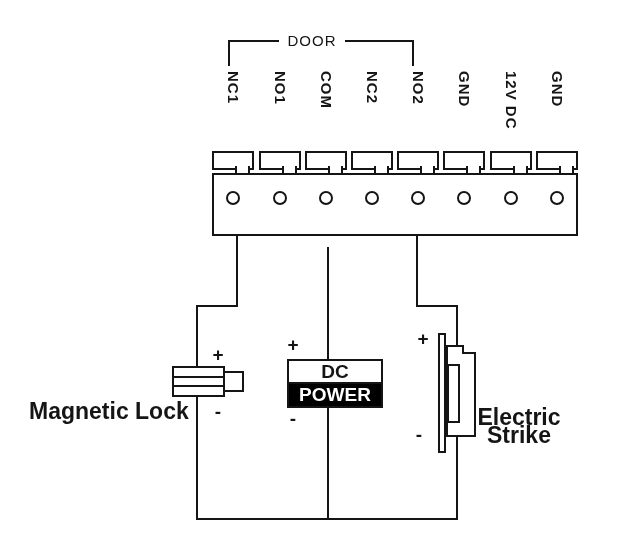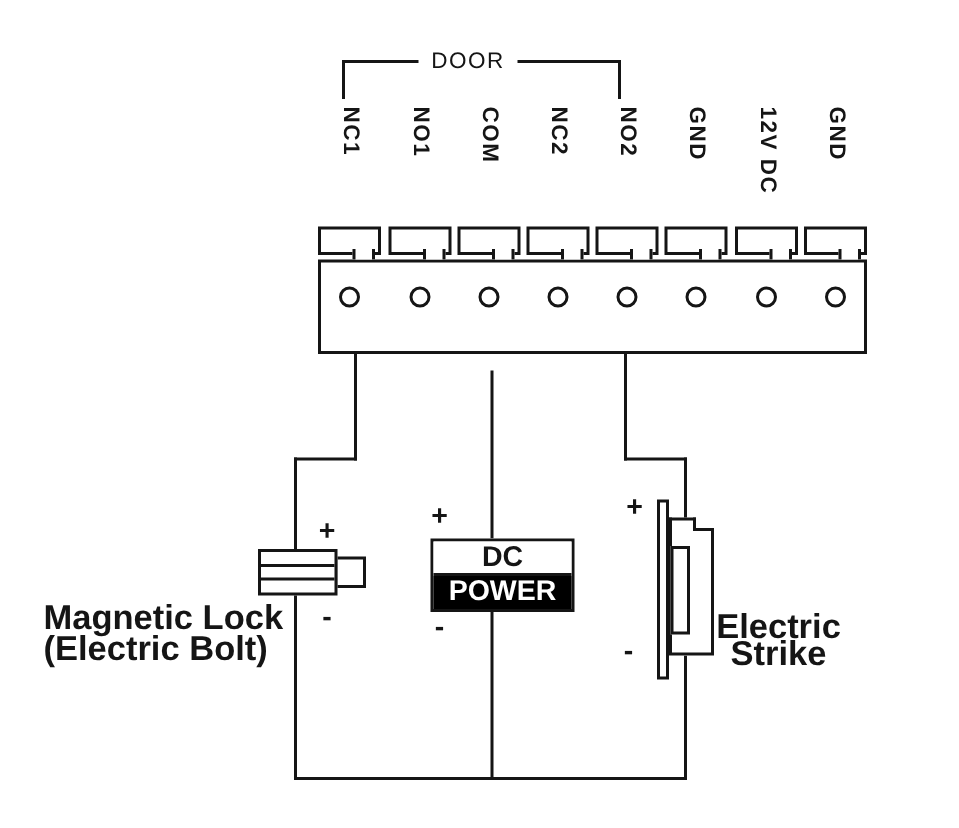--- a/index.html
+++ b/index.html
@@ -95,21 +95,20 @@
   <div class="h" style="left:196px;top:518px;width:262px;"></div>
 
   <div class="box" style="left:223px;top:371px;width:21px;height:21px;"></div>
   <div class="box" style="left:172px;top:366px;width:53px;height:31px;"></div>
   <div class="h" style="left:174px;top:376px;width:49px;"></div>
   <div class="h" style="left:174px;top:385px;width:49px;"></div>
   <div class="sign" style="left:209px;top:346px;">+</div>
   <div class="sign" style="left:209px;top:403px;">-</div>
   <div class="caption" style="left:29px;top:401px;">
     <div>Magnetic Lock</div>
-    <div>(Electric Bolt)</div>
   </div>
 
   <div id="dc-power-box">
     <div id="dc-power-top">DC</div>
     <div id="dc-power-bottom">POWER</div>
   </div>
   <div class="sign" style="left:284px;top:336px;">+</div>
   <div class="sign" style="left:284px;top:410px;">-</div>
 
   <div class="box" style="left:446px;top:352px;width:30px;height:85px;"></div>

